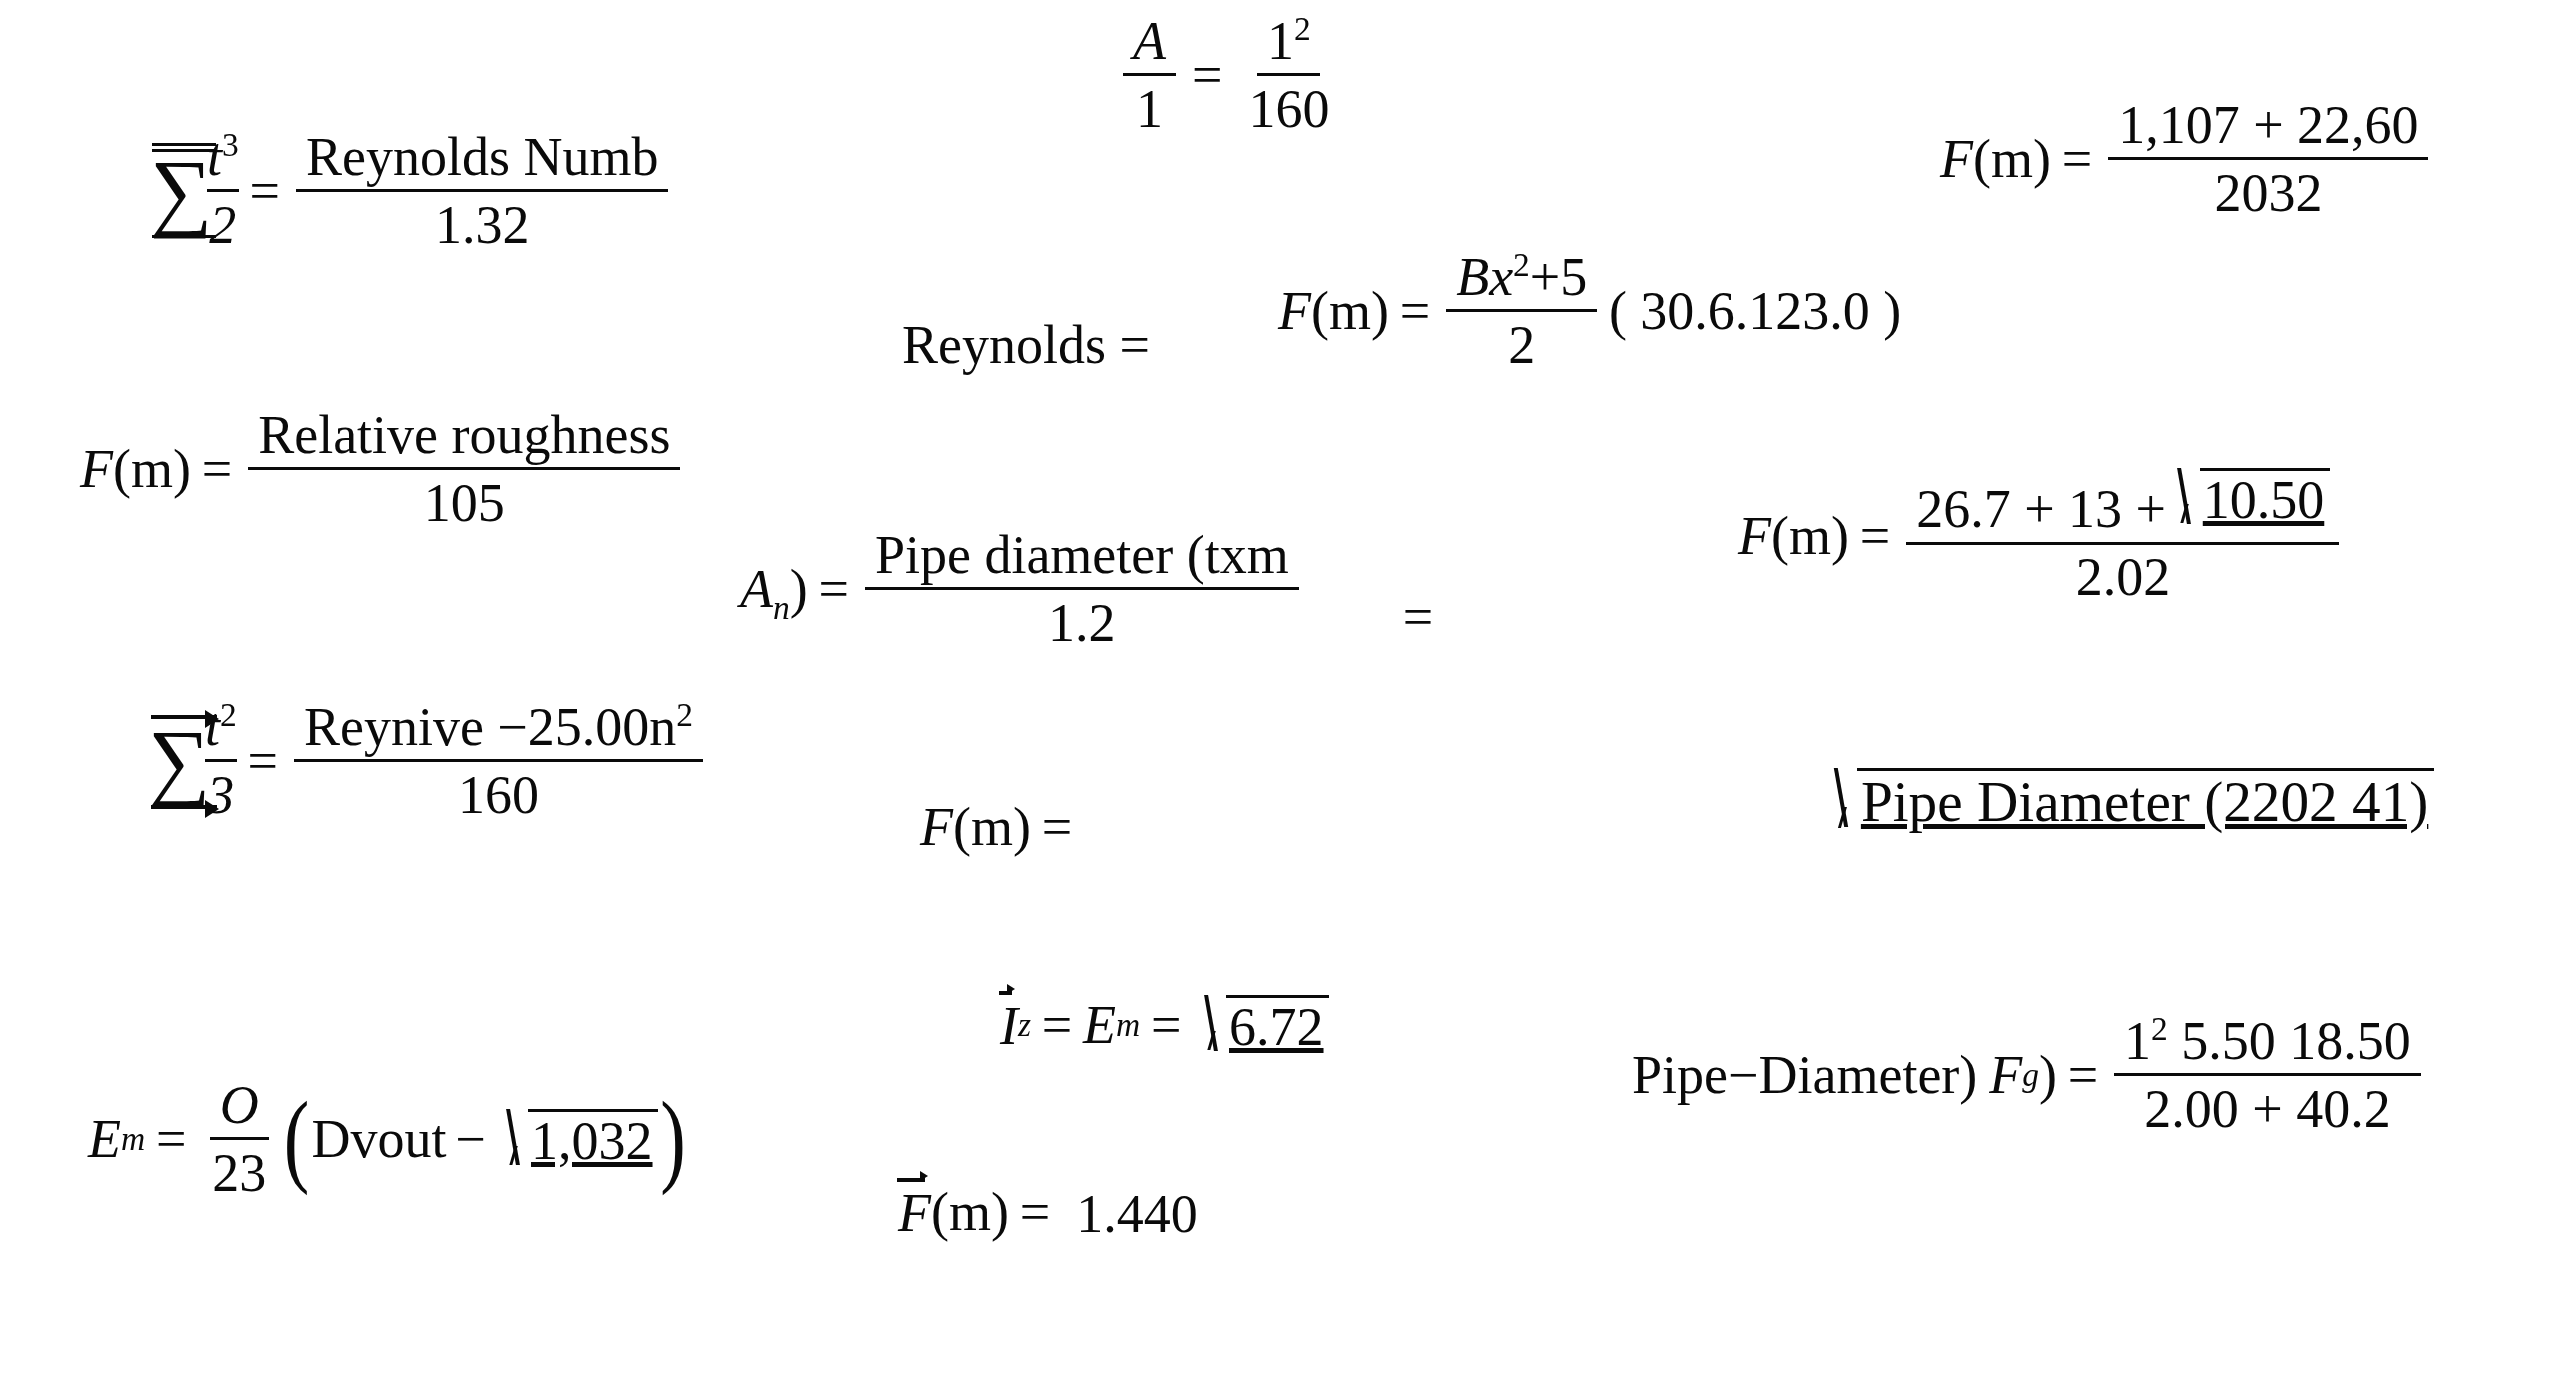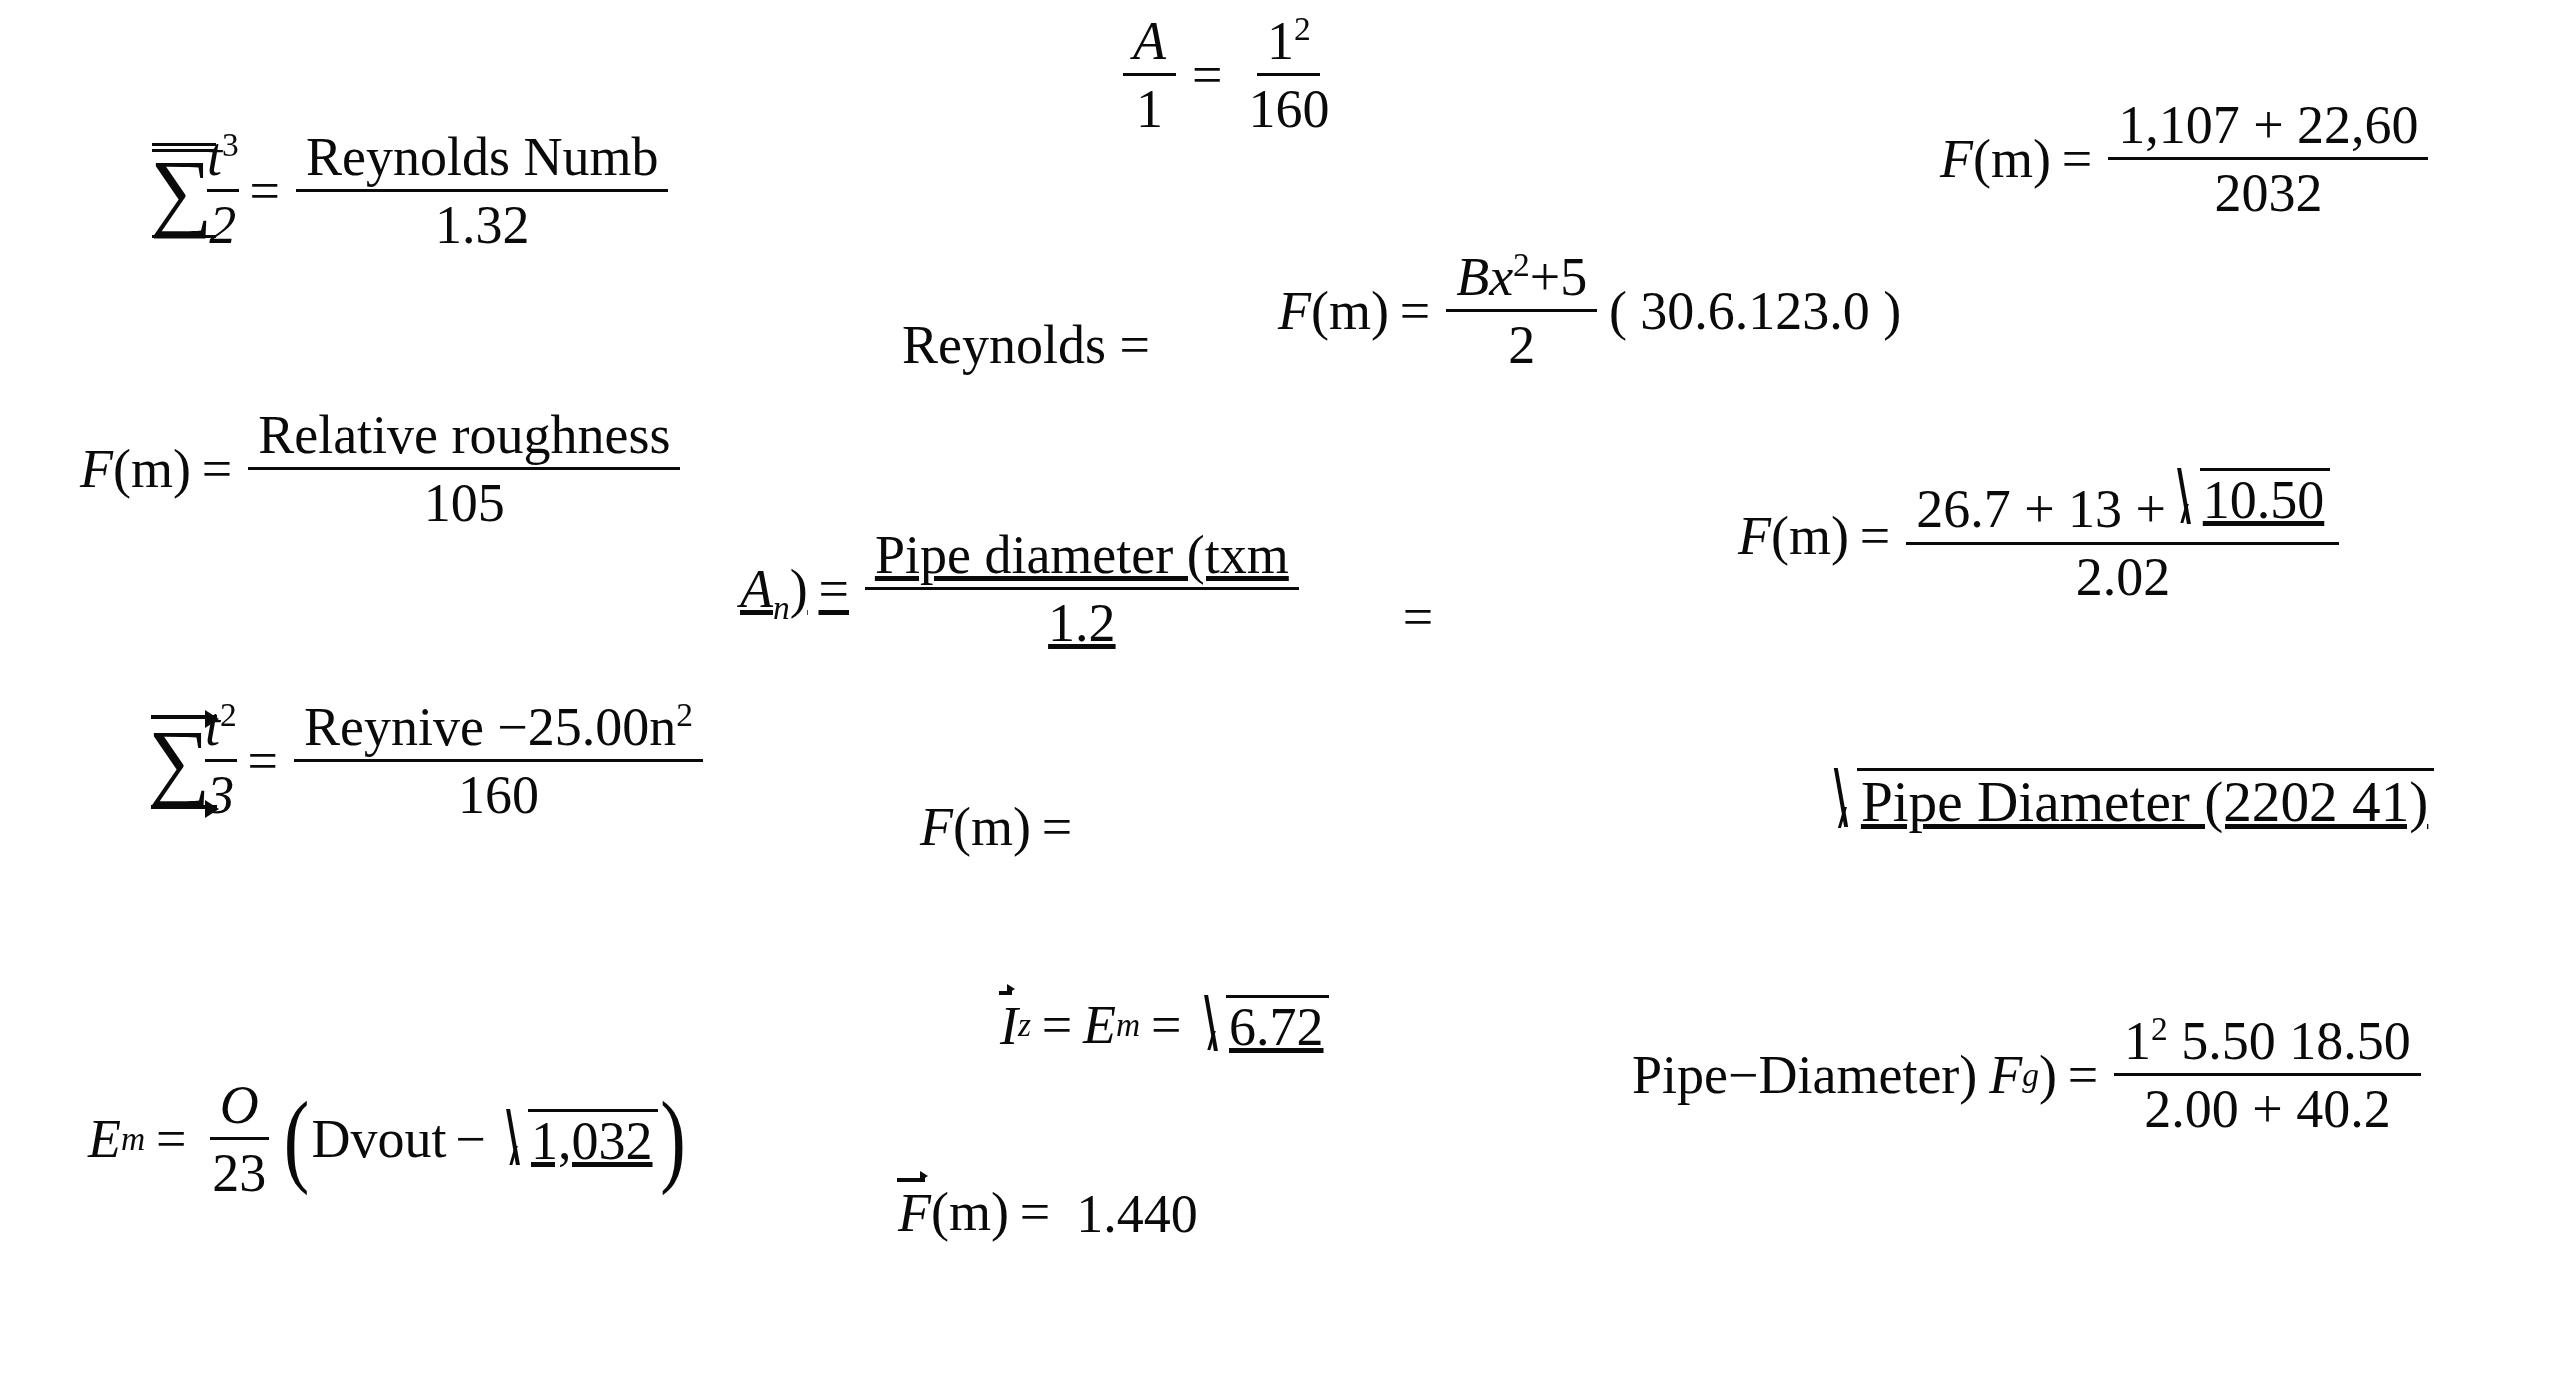--- a/index.html
+++ b/index.html
@@ -262,21 +262,21 @@
   <span class="eqsign">=</span>
   <span class="frac">
     <span class="num up"><span>26.7 + 13 +</span><span class="sqrt">
           <span class="radix"></span>
           <span class="rad-body">10.50</span>
         </span></span>
     <span class="den up">2.02</span>
   </span>
 </div>
 
-<div class="eq" style="left:740px; top:528px;text-decoration:underline;">
+<div class="eq" style="left:740px; top:528px;">
   <span class="it"><span>A</span><span class="sub">n</span></span>
   <span class="up">)</span>
   <span class="eqsign">=</span>
   <span class="frac">
     <span class="num up">Pipe diameter (txm</span>
     <span class="den up">1.2</span>
   </span>
 </div>
 
 <div class="eq" style="left:1392px; top:590px;">

